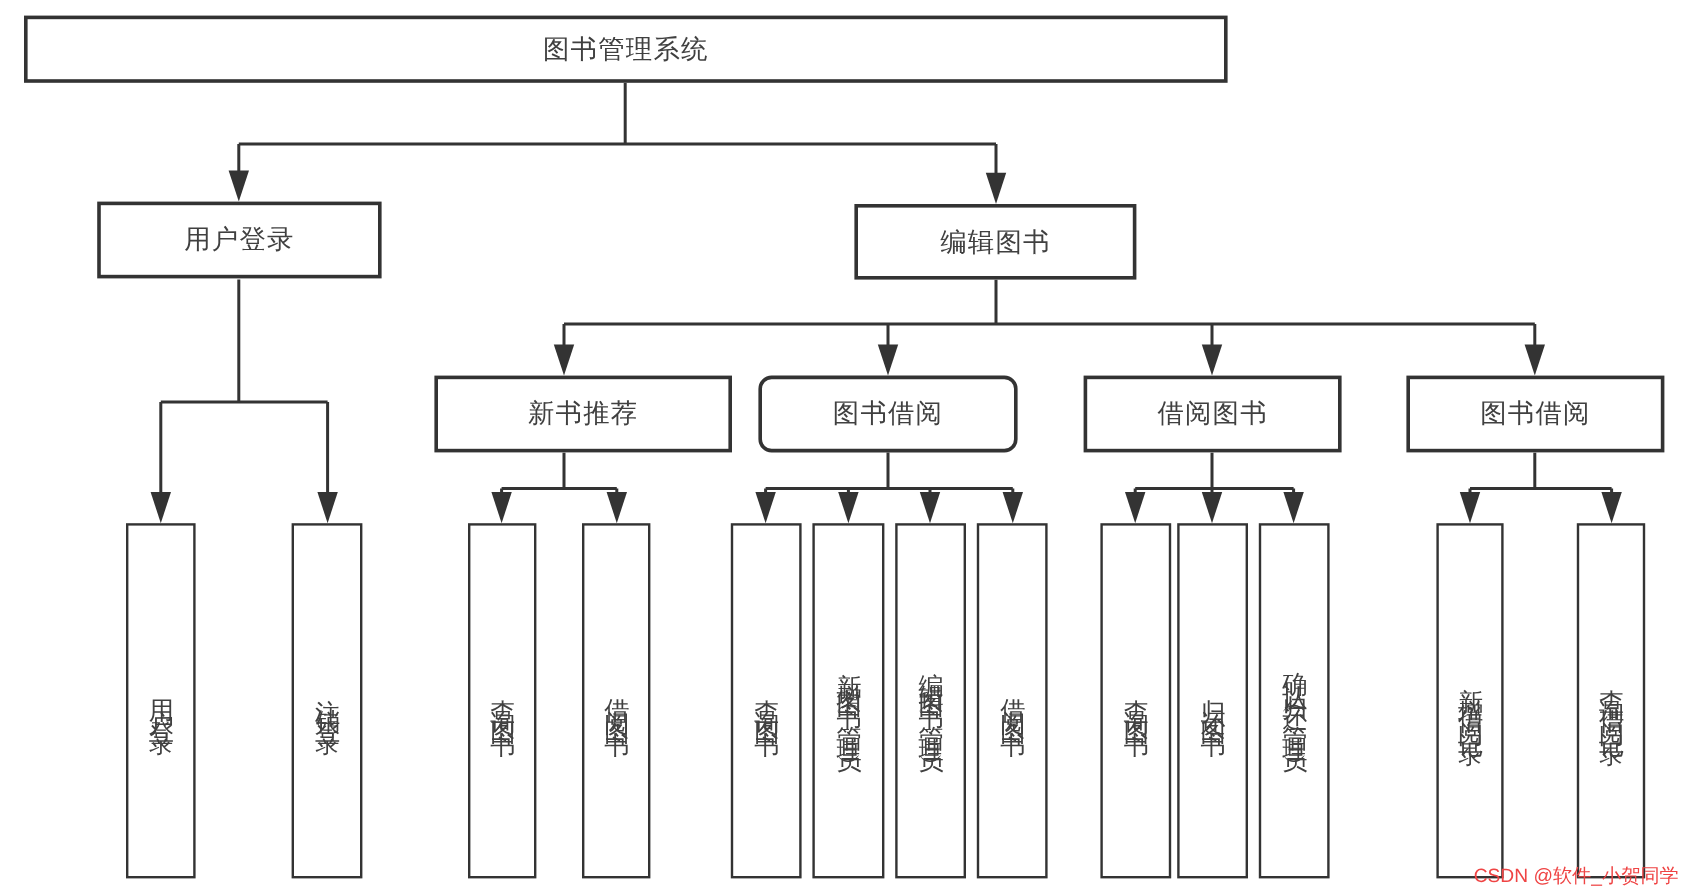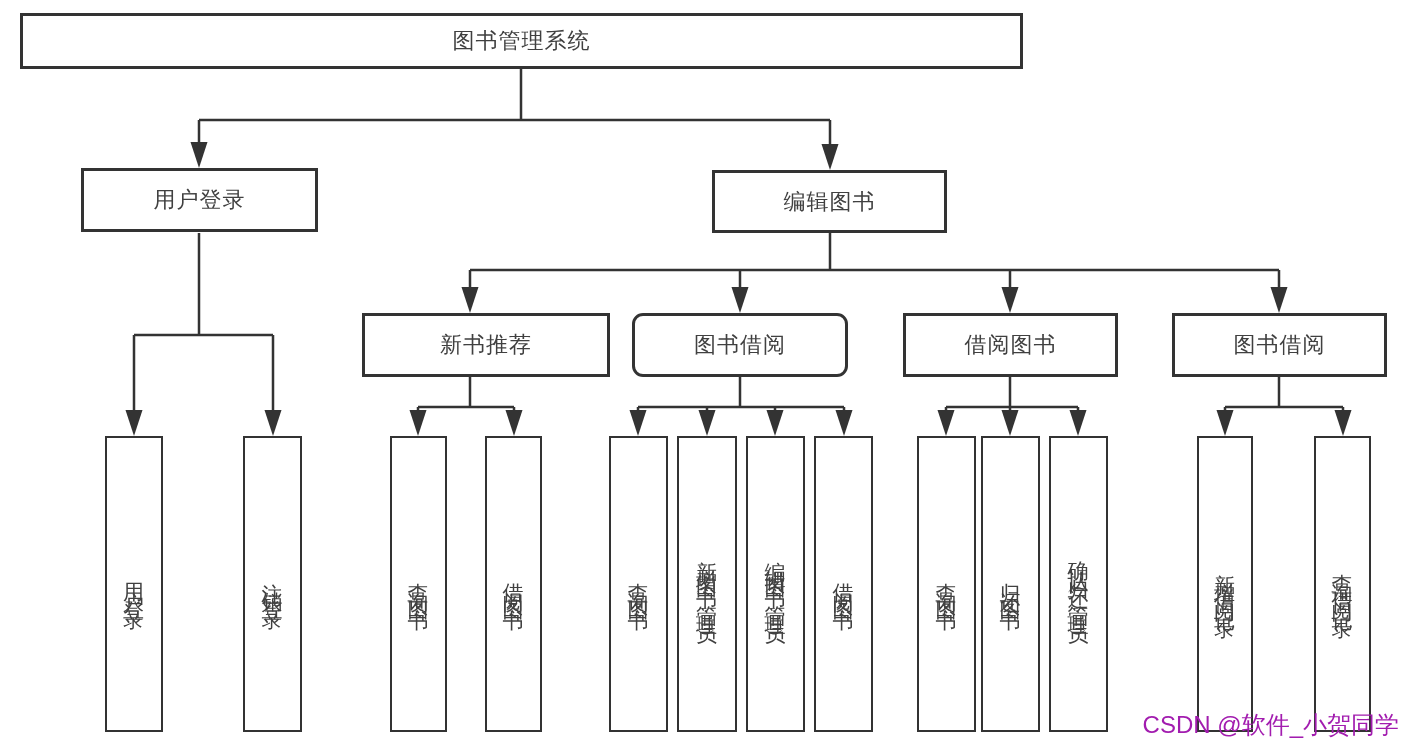--- a/index.html
+++ b/index.html
@@ -52,22 +52,22 @@
     text-orientation: mixed;
     font-size: 21px;
     line-height: 1;
     letter-spacing: 9px;
     white-space: nowrap;
   }
   #watermark {
     position: absolute;
     right: 6px;
     bottom: 6px;
-    font-size: 24px;
-    color: #a21caf;
+    font-size: 16px;
+    color: #ef4444;
     z-index: 3;
     white-space: nowrap;
   }
 </style>
 </head>
 <body>
 
 <div id="stage">
 
   <svg id="connectors" viewBox="0 0 1405 747" xmlns="http://www.w3.org/2000/svg">

